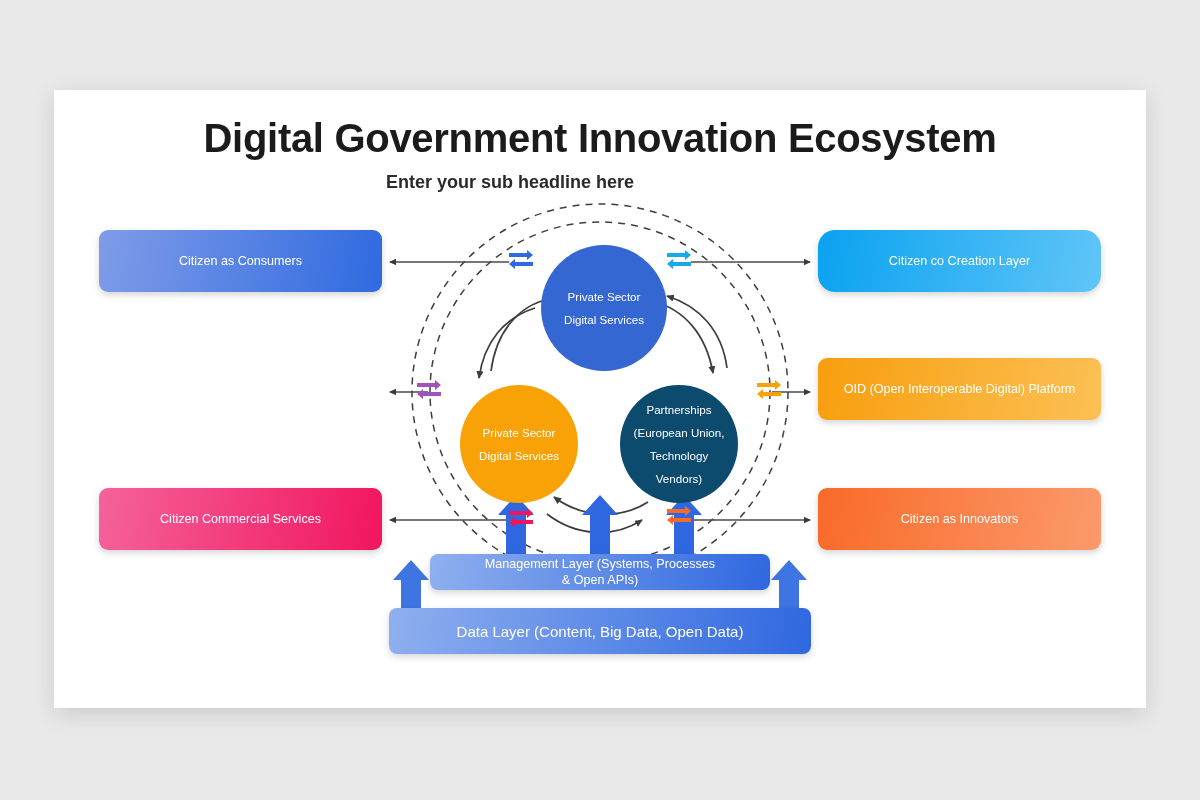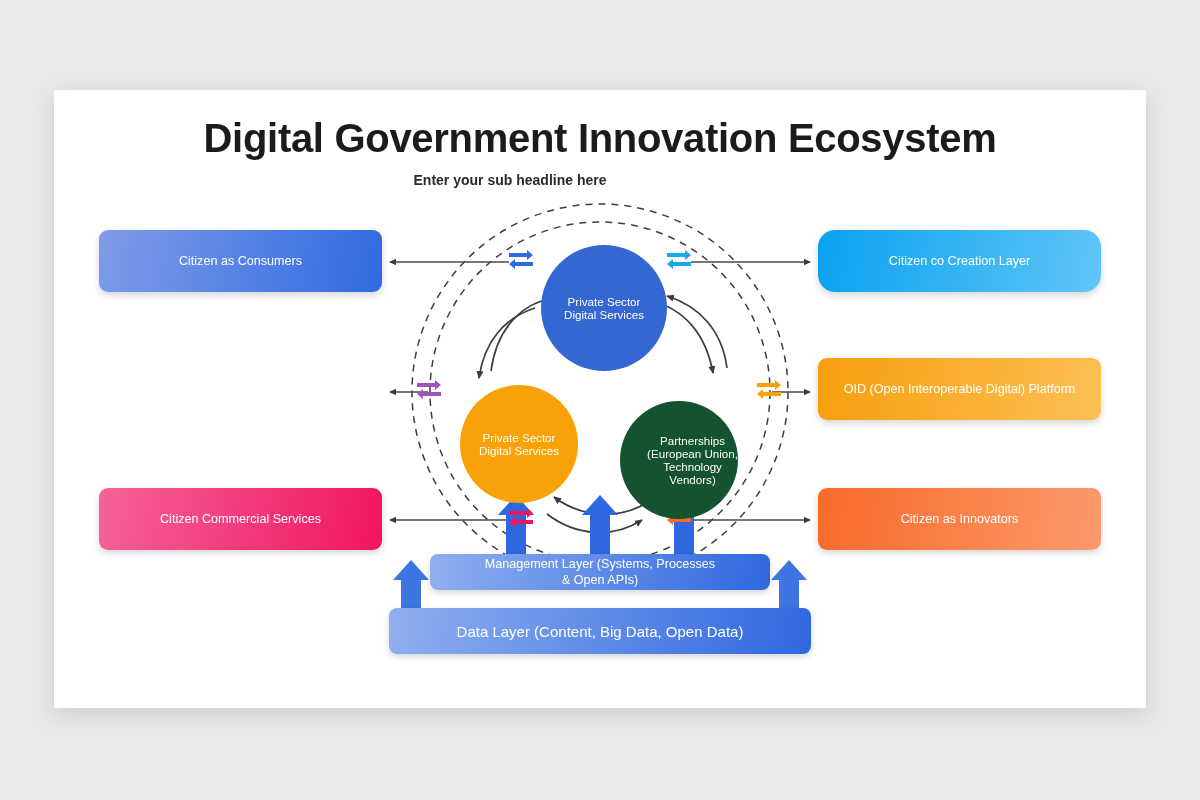--- a/index.html
+++ b/index.html
@@ -21,21 +21,21 @@
   #title{
     position:absolute;left:0;top:26px;width:1092px;
     text-align:center;
     font-size:40px;font-weight:700;color:#1b1b1b;
     letter-spacing:-0.3px;
     white-space:nowrap;
   }
   #subtitle{
     position:absolute;left:0;top:82px;width:912px;
     text-align:center;
-    font-size:14px;font-weight:700;color:#2a2a2a;
+    font-size:18px;font-weight:700;color:#2a2a2a;
   }
 
   
   .sbox{
     position:absolute;
     width:283px;height:62px;
     border-radius:9px;
     display:flex;align-items:center;justify-content:center;
     text-align:center;
     color:#ffffff;
@@ -56,25 +56,25 @@
   .bx-commerce {background:linear-gradient(100deg,#f5629a 0%,#f1155f 100%);}
   .bx-cocreate {background:linear-gradient(100deg,#0aa2f0 0%,#60c5f7 100%);border-radius:17px;}
   .bx-oid      {background:linear-gradient(100deg,#f79e0d 0%,#fcc055 100%);}
   .bx-innov    {background:linear-gradient(100deg,#f96a28 0%,#fb9a6c 100%);}
 
   
   .circle{
     position:absolute;border-radius:50%;
     display:flex;align-items:center;justify-content:center;
     text-align:center;color:#fff;
-    line-height:13px;font-size:11.6px;
+    line-height:23px;font-size:11.6px;
   }
   #c-top{left:487px;top:155px;width:126px;height:126px;background:#3567d3;}
   #c-left{left:406px;top:295px;width:118px;height:118px;background:#f9a208;}
-  #c-right{left:566px;top:311px;width:118px;height:118px;background:#14532d;justify-content:flex-end;}
+  #c-right{left:566px;top:295px;width:118px;height:118px;background:#0c4a6e;}
 
   
   #mgmt{
     position:absolute;left:376px;top:464px;width:340px;height:36px;
     border-radius:8px;
     background:linear-gradient(100deg,#8fb0ef 0%,#2f67e0 100%);
     display:flex;align-items:center;justify-content:center;
     color:#fff;font-size:12.6px;line-height:16px;text-align:center;
     box-shadow:0 3px 7px rgba(0,0,0,0.16);
     z-index:6;

